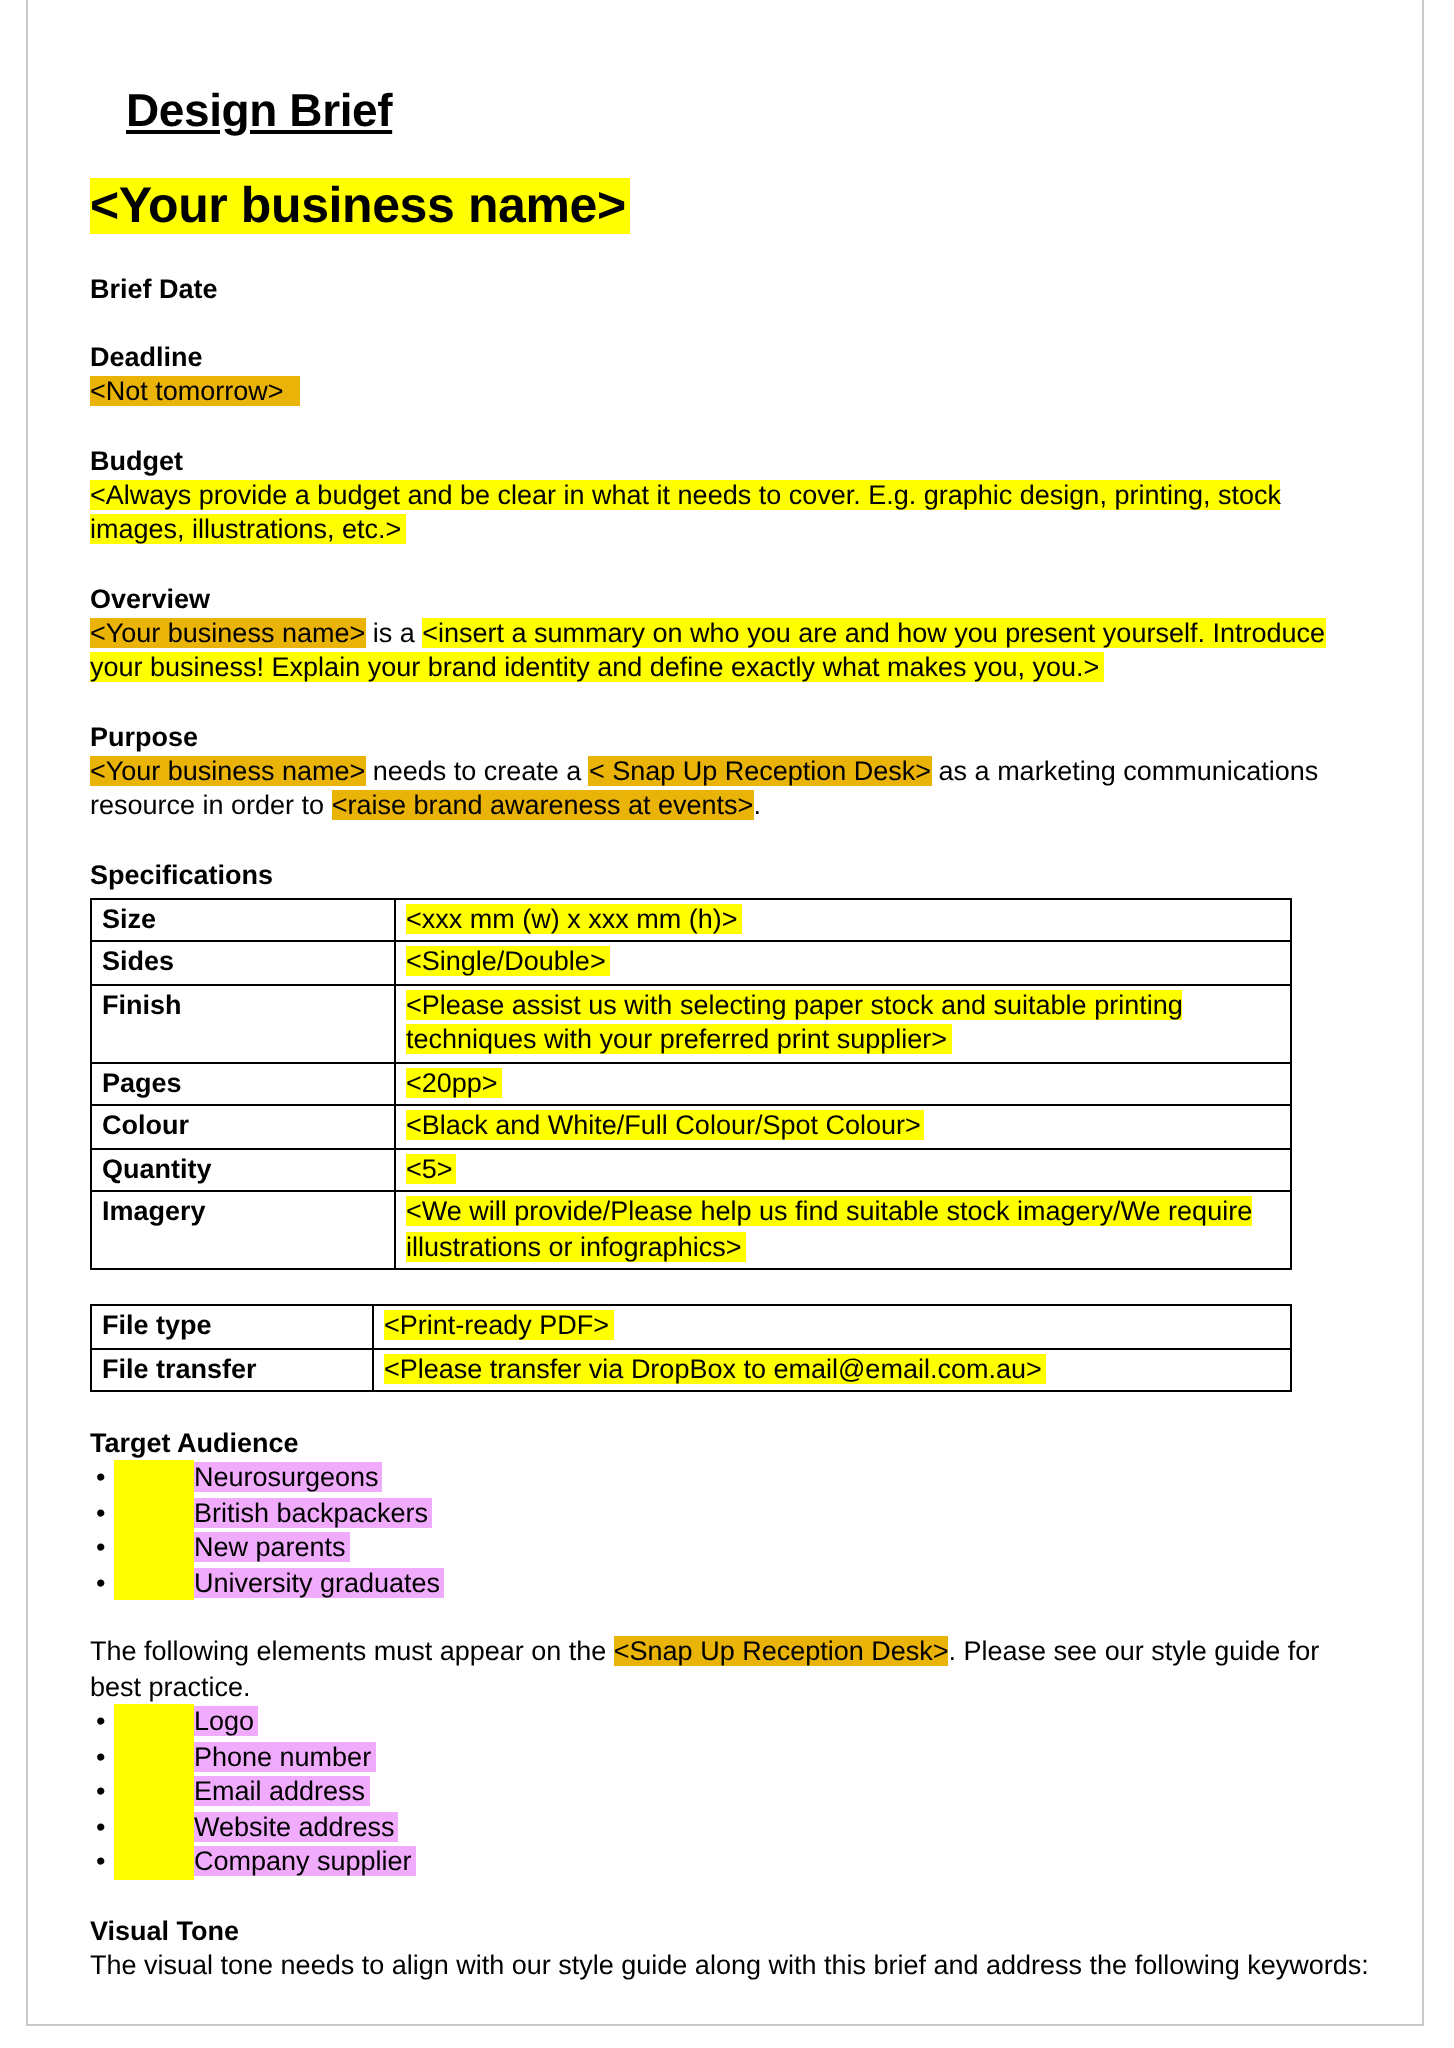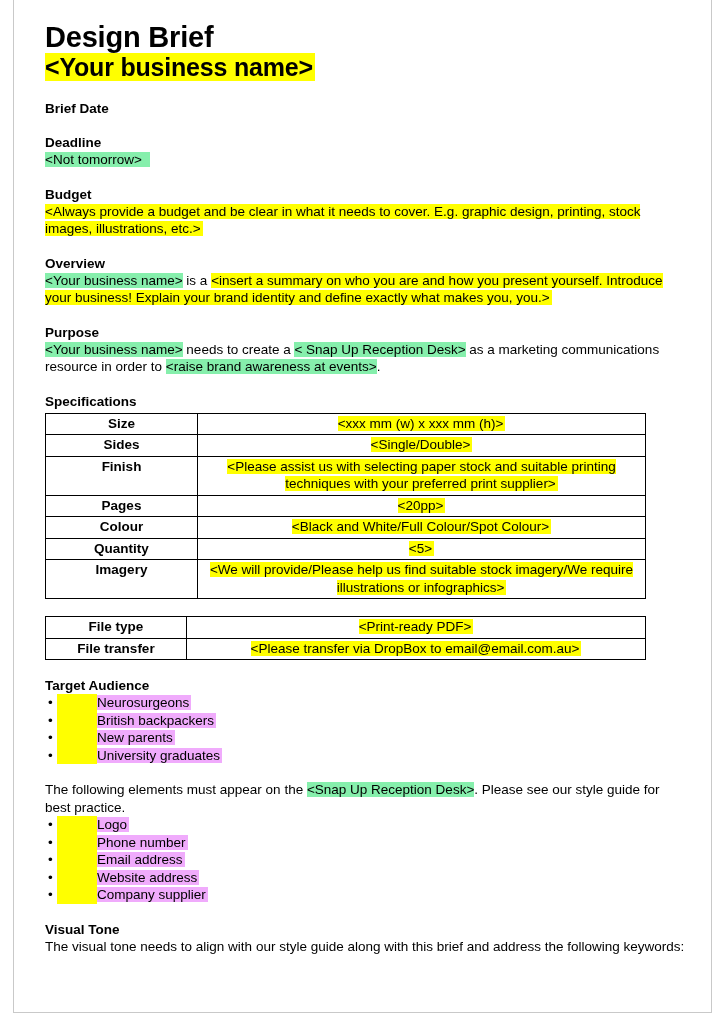--- a/index.html
+++ b/index.html
@@ -32,25 +32,26 @@
   }
   .content {
     position: absolute;
     left: 45px;
     top: 22px;
     width: 640px;
   }
 
   
   .doc-title {
-    font-size: 29px;
+    font-size: 23px;
     font-weight: bold;
     line-height: 30px;
     letter-spacing: -0.2px;
-    margin: 0;
+    margin: 18px;
+    text-decoration: underline;
   }
   .doc-subtitle {
     font-size: 25px;
     font-weight: bold;
     line-height: 31px;
     letter-spacing: -0.2px;
     margin: 0 0 0 0;
   }
   .section {
     margin-top: 17px;
@@ -60,41 +61,40 @@
     font-weight: bold;
     line-height: 17px;
     margin: 0;
   }
   .body-text {
     font-size: 13.5px;
     line-height: 17.5px;
     margin: 0;
   }
   .hl {
-    background: #86efac;
+    background: #eab308;
   }
   .hl-pad {
     background: #ffff00;
     padding-right: 2px;
   }
 
   
   table.spec {
     border-collapse: collapse;
     width: 601px;
     margin-top: 3px;
     table-layout: fixed;
   }
   table.spec td {
     border: 1px solid #000000;
     padding: 1px 5px 2px 5px;
     font-size: 13.5px;
     line-height: 17.5px;
     vertical-align: top;
-    text-align: center;
   }
   table.spec td.label {
     font-weight: bold;
   }
   table.specifications col.c1 { width: 152px; }
   table.fileformat col.c1 { width: 141px; }
 
   
   ul.bullets {
     list-style: none;

